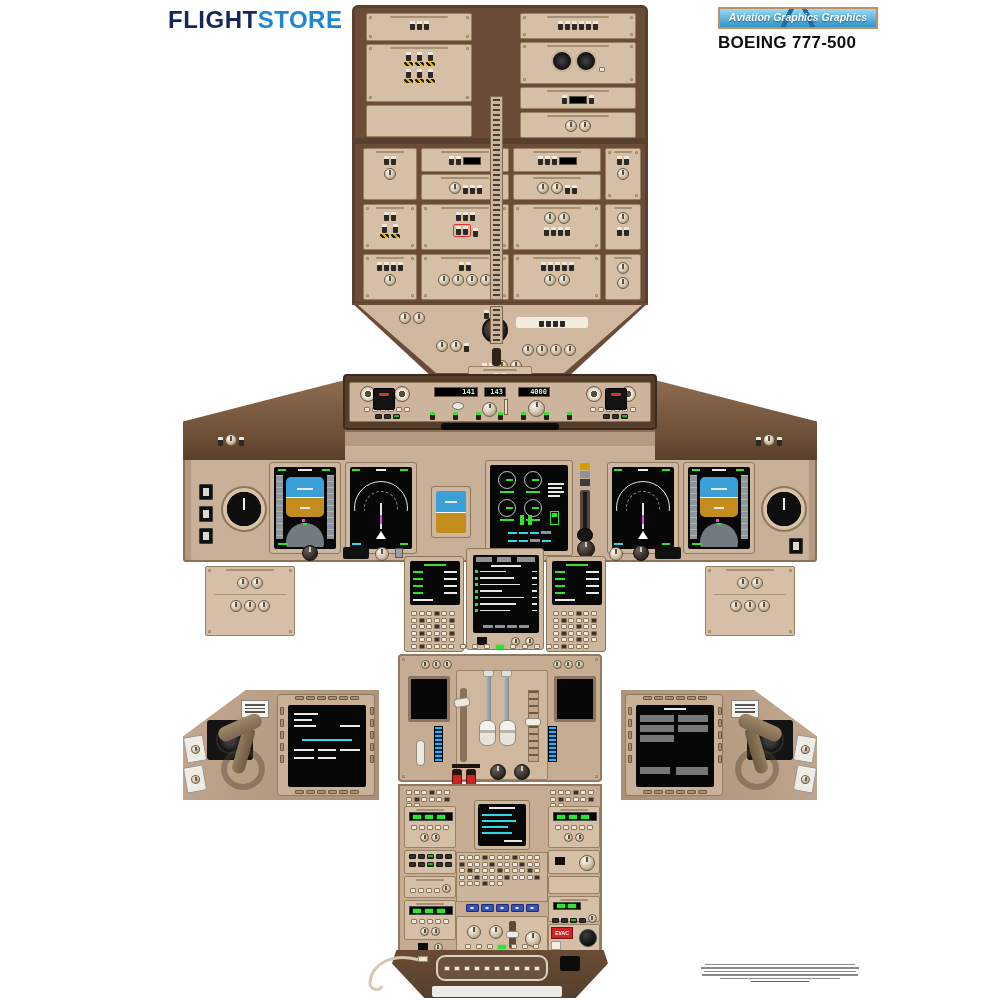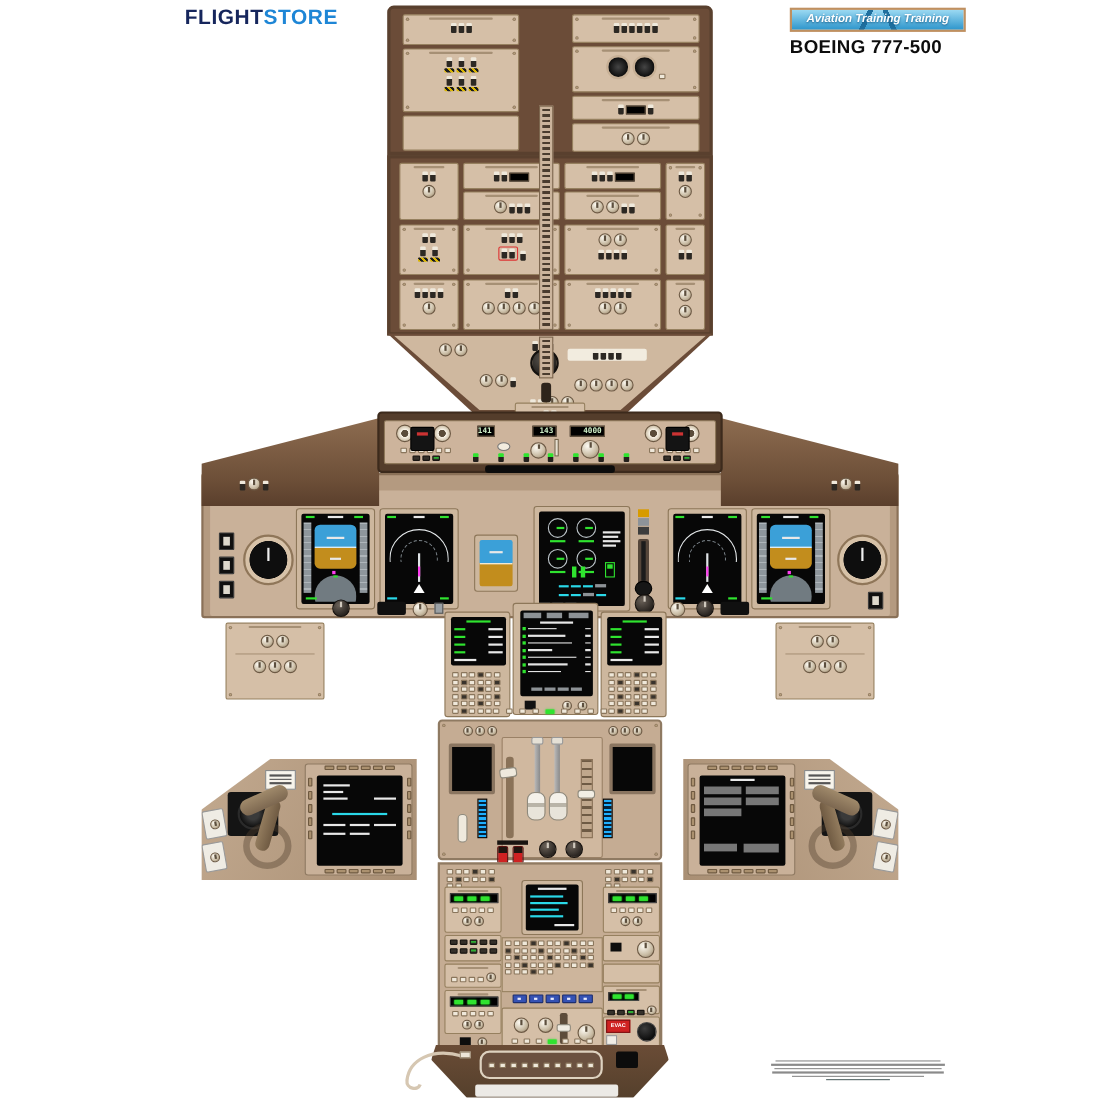--- a/index.html
+++ b/index.html
@@ -69,25 +69,25 @@
     text-shadow:0 1px 2px #195e88;
     background-image:linear-gradient(115deg,transparent 42%,#1f6f9e 42% 45%,transparent 45%),
       linear-gradient(65deg,transparent 55%,#1f6f9e 55% 58%,transparent 58%),
       linear-gradient(180deg,#9bd9f2,#2e96cc)}
 </style>
 </head>
 <body>
 
 <div id="poster">
 
-  <div class="abs" style="left:168px;top:6px;font-weight:bold;font-size:19px;letter-spacing:.5px">
+  <div class="abs" style="left:168px;top:6px;font-weight:bold;font-size:24px;letter-spacing:.5px">
     <span style="color:var(--c-logo_navy,#16265c)">FLIGHT</span><span style="color:var(--c-logo_blue,#1e86d6)">STORE</span>
   </div>
   <div id="badge" class="abs" style="left:718px;top:7px;width:160px;height:22px">
-    <span>Aviation Training Training</span>
+    <span>Aviation Graphics Graphics</span>
   </div>
   <div class="abs" style="left:718px;top:33px;font-weight:900;font-size:17px;color:#0d0d0d;letter-spacing:.3px">BOEING 777-500</div>
 
   <div class="abs brown" style="left:352px;top:5px;width:296px;height:136px;border:3px solid #59402e;border-radius:6px 6px 0 0">
     <div class="panel scr4" style="left:11px;top:5px;width:106px;height:28px">
         <div class="row">
           <span class="sw"></span>
           <span class="sw"></span>
           <span class="sw"></span>
         </div>
@@ -565,21 +565,21 @@
           <div class="row abs" style="left:2px;top:22px;width:66px;margin:0">
               <span class="key"></span>
               <span class="key"></span>
               <span class="key"></span>
               <span class="key"></span>
               <span class="key"></span>
               <span class="key"></span>
             </div>
         </div>
         <div class="abs" style="left:78px;top:2px;width:146px;height:34px">
-          <div class="win" style="left:6px;top:2px;width:16px;height:10px">141</div>
+          <div class="win" style="left:6px;top:2px;width:44px;height:10px">141</div>
           <div class="win" style="left:56px;top:2px;width:22px;height:10px">143</div>
           <div class="win" style="left:90px;top:2px;width:32px;height:10px">4000</div>
           <div class="abs" style="left:24px;top:17px;width:12px;height:8px;background:#f2ecdf;border:1px solid #777;border-radius:50%"></div>
           <div class="knob sm" style="position:absolute;left:54px;top:17px;width:15px;height:15px"></div>
           <div class="abs" style="left:76px;top:14px;width:4px;height:16px;background:#e6e0d2;border:1px solid #766248"></div>
           <div class="knob" style="position:absolute;left:100px;top:15px;width:17px;height:17px"></div>
           <div class="row abs" style="left:2px;top:27px;width:142px;justify-content:space-between;margin:0">
               <span class="swg"></span>
               <span class="swg"></span>
               <span class="swg"></span>

